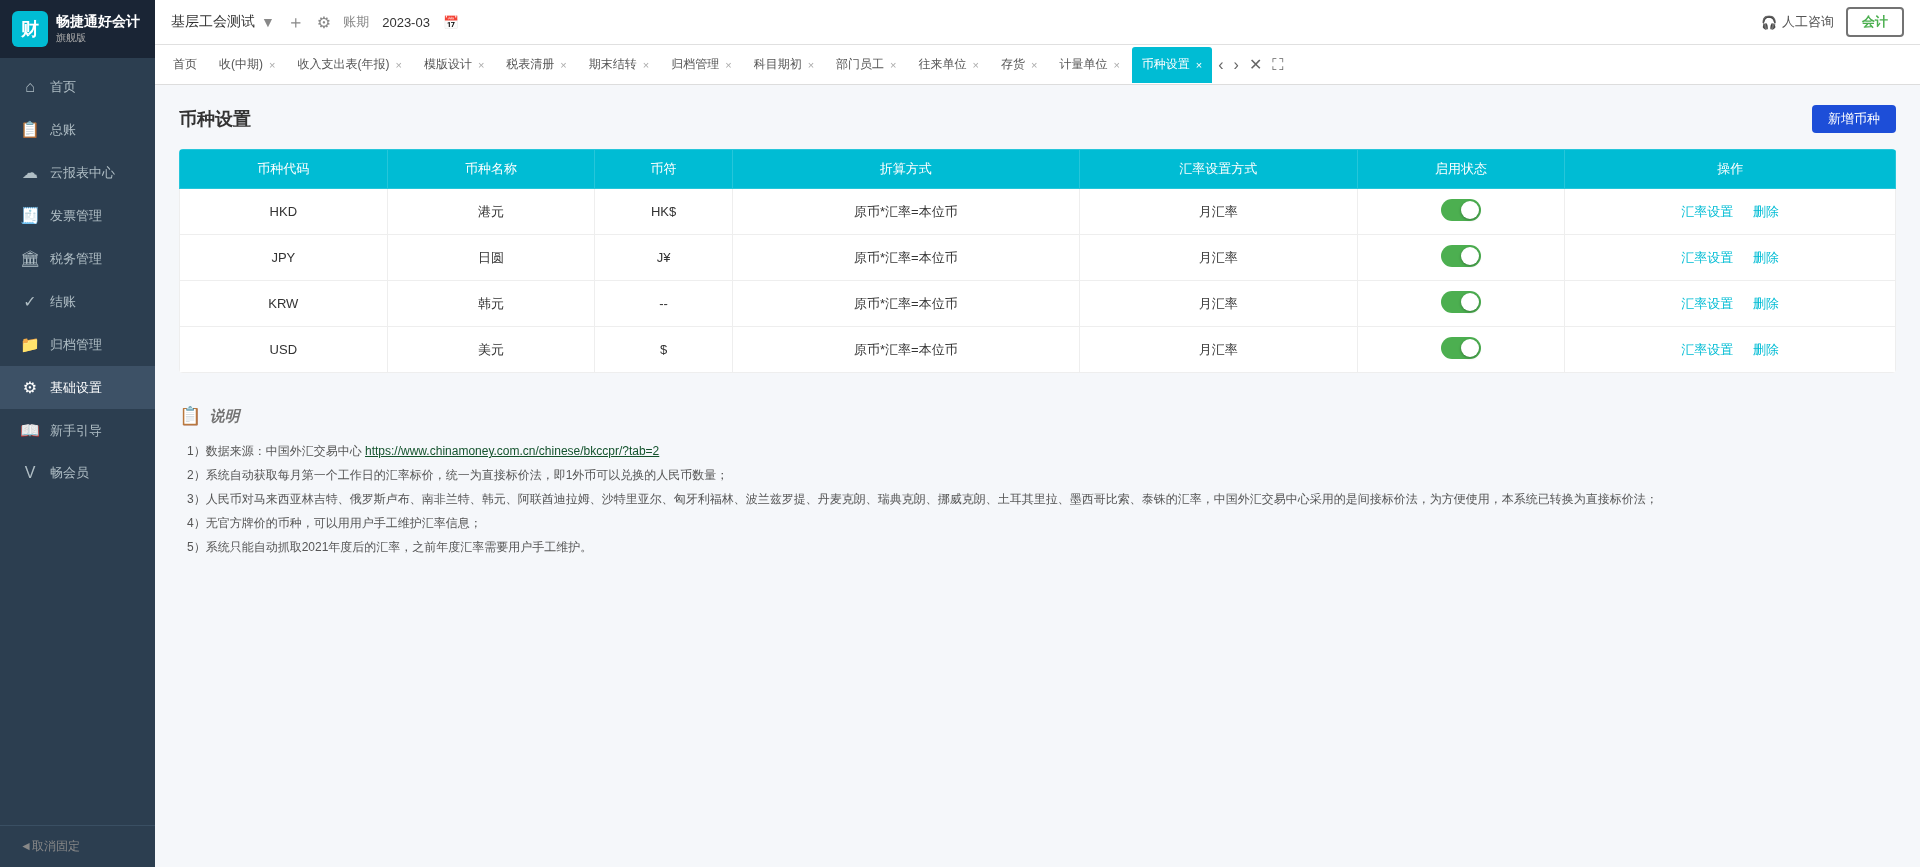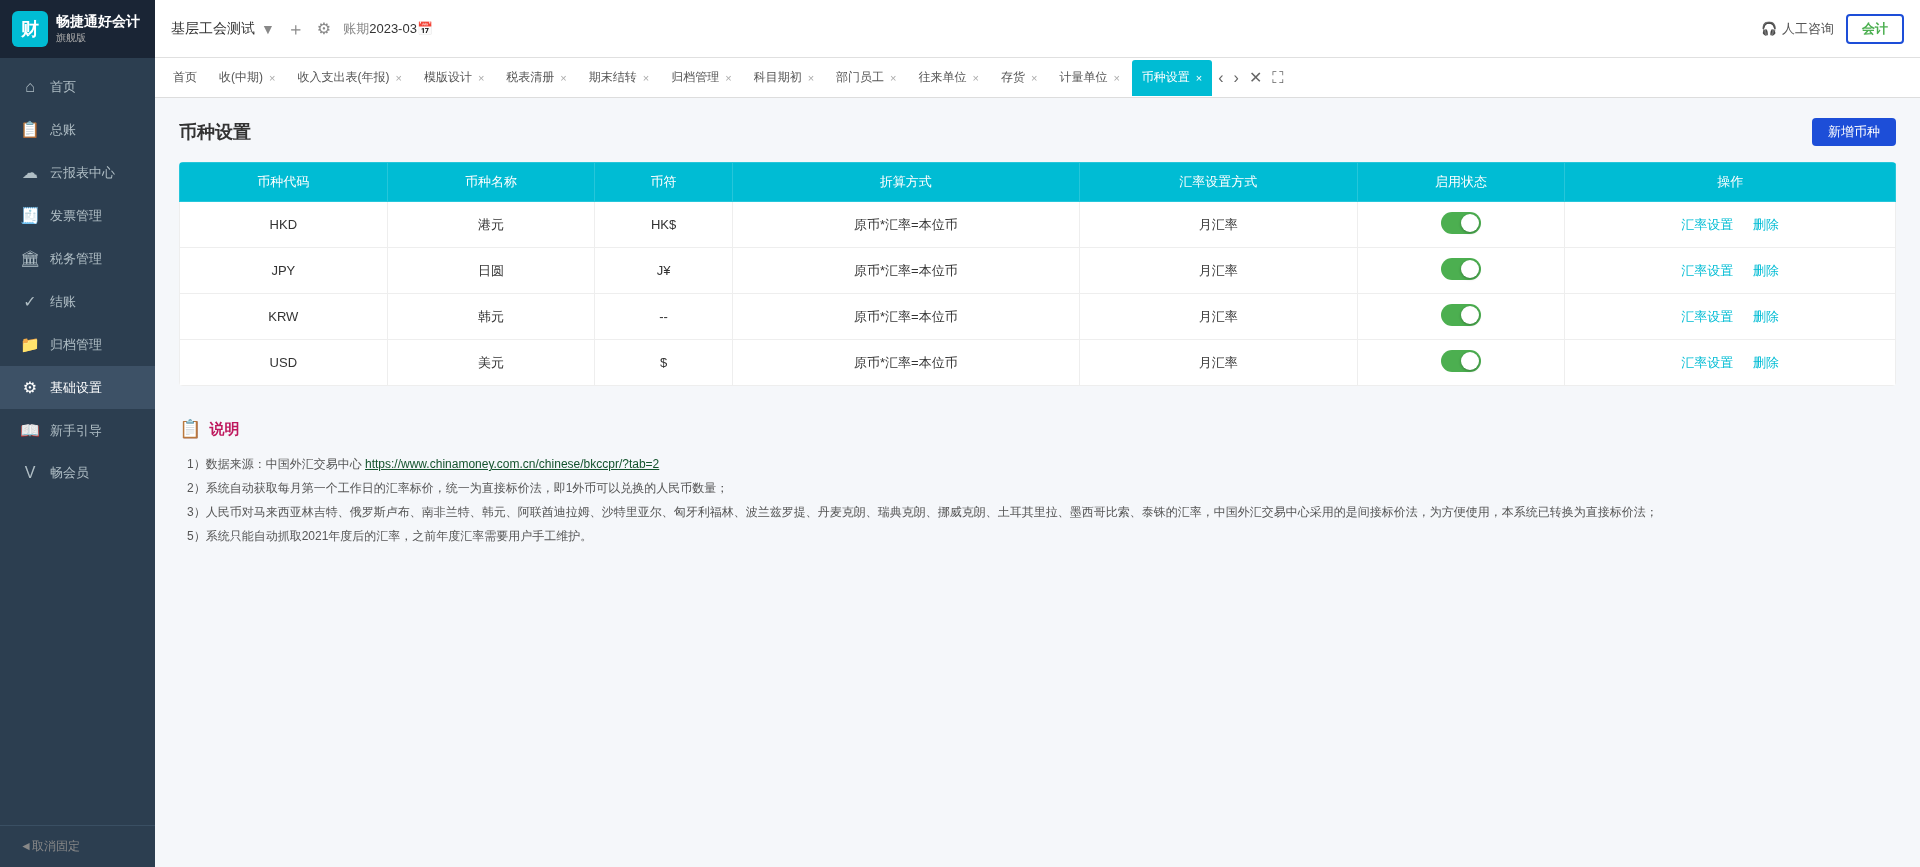--- a/index.html
+++ b/index.html
@@ -60,39 +60,39 @@
       cursor: pointer;
       border-top: 1px solid #3a4f63;
     }
 
     
     .main-area { flex: 1; display: flex; flex-direction: column; overflow: hidden; }
 
     
     .header-bar {
       background: white;
-      height: 58px;
+      height: 45px;
       display: flex;
       align-items: center;
       padding: 0 16px;
       border-bottom: 1px solid #e0e0e0;
       gap: 12px;
     }
     .header-company { display: flex; align-items: center; gap: 6px; font-size: 14px; color: #333; }
     .header-company .arrow { color: #888; }
     .header-add { color: #888; font-size: 18px; cursor: pointer; }
     .header-gear { color: #888; font-size: 16px; cursor: pointer; }
-    .header-period { display: flex; align-items: center; gap: 0; color: #333; font-size: 13px; }
+    .header-period { display: flex; align-items: center; gap: 13px; color: #333; font-size: 13px; }
     .header-period-label { color: #888; }
     .header-period-icon { color: #00bcd4; }
     .header-right { margin-left: auto; display: flex; align-items: center; gap: 12px; }
     .header-service { display: flex; align-items: center; gap: 4px; color: #555; font-size: 13px; cursor: pointer; }
     .btn-kuaiji {
       background: white;
-      border: 2px solid #1d4ed8;
+      border: 2px solid #737373;
       color: #4caf50;
       font-weight: bold;
       padding: 4px 14px;
       border-radius: 4px;
       cursor: pointer;
       font-size: 13px;
     }
 
     
     .tab-bar {
@@ -170,21 +170,21 @@
       height: 18px;
       background: white;
       border-radius: 50%;
       box-shadow: 0 1px 3px rgba(0,0,0,0.3);
     }
 
     
     .notes-section { margin-top: 32px; }
     .notes-header { display: flex; align-items: center; gap: 8px; margin-bottom: 12px; }
     .notes-icon { color: #00bcd4; font-size: 18px; }
-    .notes-title { font-size: 15px; font-weight: bold; color: #be185d; }
+    .notes-title { font-size: 15px; font-weight: bold; color: #737373; font-style: italic; }
     .notes-list { list-style: none; padding-left: 8px; }
     .notes-list li { font-size: 12px; color: #555; line-height: 2; }
     .notes-link { color: #14532d; text-decoration: underline; }
   </style>
 </head>
 <body>
 
 <div class="sidebar">
   <div class="sidebar-logo">
     <div class="logo-icon">财</div>
@@ -418,18 +418,19 @@
 
     <div class="notes-section">
       <div class="notes-header">
         <span class="notes-icon">📋</span>
         <span class="notes-title">说明</span>
       </div>
       <ul class="notes-list" id="notes-list">
       <li>1）数据来源：中国外汇交易中心 <a class="notes-link" href="#">https://www.chinamoney.com.cn/chinese/bkccpr/?tab=2</a></li>
           <li>2）系统自动获取每月第一个工作日的汇率标价，统一为直接标价法，即1外币可以兑换的人民币数量；</li>
           <li>3）人民币对马来西亚林吉特、俄罗斯卢布、南非兰特、韩元、阿联酋迪拉姆、沙特里亚尔、匈牙利福林、波兰兹罗提、丹麦克朗、瑞典克朗、挪威克朗、土耳其里拉、墨西哥比索、泰铢的汇率，中国外汇交易中心采用的是间接标价法，为方便使用，本系统已转换为直接标价法；</li>
+          <li>4）无官方牌价的币种，可以用用户手工维护汇率信息；</li>
           <li>5）系统只能自动抓取2021年度后的汇率，之前年度汇率需要用户手工维护。</li>
         </ul>
     </div>
 
   </div>
 </div>
 
 </body></html>

